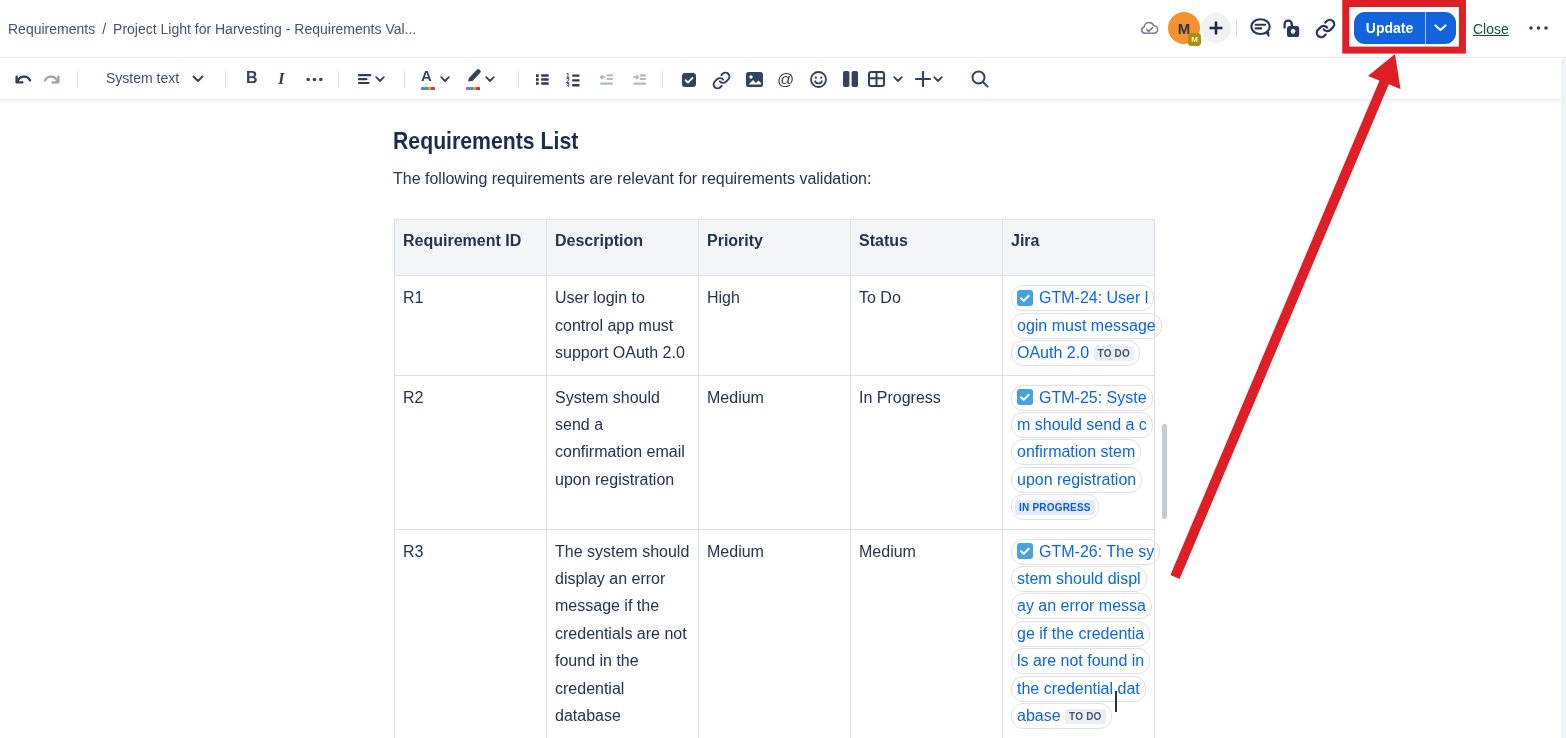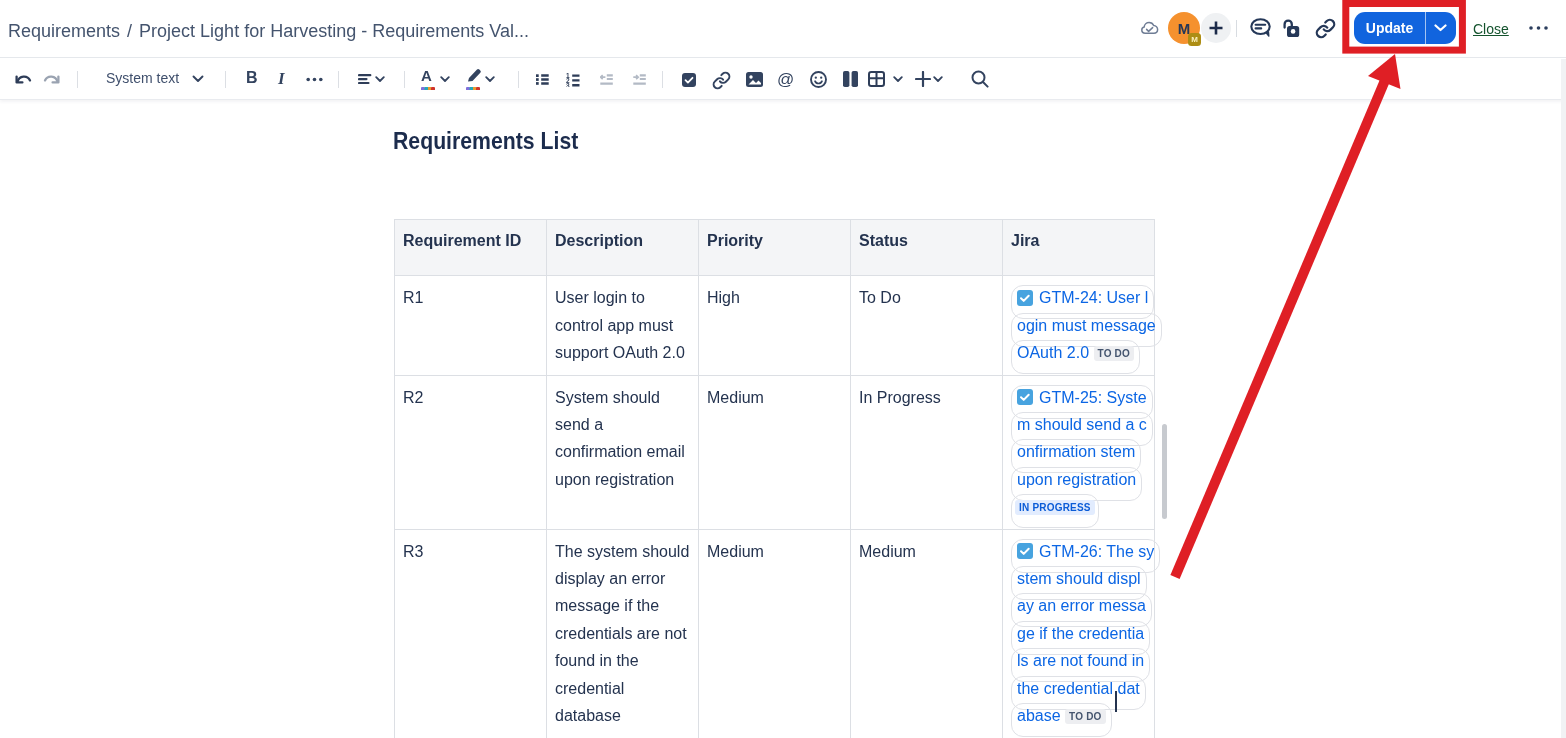--- a/index.html
+++ b/index.html
@@ -4,21 +4,21 @@
 <style>
   * { margin:0; padding:0; box-sizing:border-box; }
   html,body { width:1566px; height:738px; overflow:hidden; background:#fff;
     font-family:"Liberation Sans", sans-serif; }
   .abs { position:absolute; }
   #page { position:relative; width:1566px; height:738px; }
 
   
   #hdr { position:absolute; left:0; top:0; width:1566px; height:58px; background:#fff;
          border-bottom:1px solid #E5E8EC; }
-  #crumbs { position:absolute; left:8px; top:21px; font-size:18px; color:#44546E; letter-spacing:0px; white-space:nowrap;text-align:right; }
+  #crumbs { position:absolute; left:8px; top:21px; font-size:14px; color:#44546E; letter-spacing:0px; white-space:nowrap;text-align:right; }
   #crumbs .sep { margin:0 7px; }
 
   .avatar { position:absolute; left:1168px; top:12px; width:32px; height:32px; border-radius:50%;
             background:#F5912E; color:#243757; font-size:15px; font-weight:700;
             display:flex; align-items:center; justify-content:center; }
   .badge  { position:absolute; left:1188px; top:32.5px; width:13px; height:13px; border-radius:3.5px;
             background:#AD8D14; color:#FBF0BB; font-size:8px; font-weight:700;
             display:flex; align-items:center; justify-content:center; }
   .pluscirc { position:absolute; left:1201px; top:13px; width:30px; height:30px; border-radius:50%;
             background:#EFF1F3; display:flex; align-items:center; justify-content:center; }
@@ -45,21 +45,21 @@
   #para { position:absolute; left:393px; top:170px; font-size:16px; color:#24334F; }
 
   table#req { position:absolute; left:394px; top:219px; width:760px; border-collapse:collapse;
         table-layout:fixed; }
   #req th, #req td { border:1px solid #DCDFE4; padding:8px 8px; font-size:16px;
         line-height:27.4px; vertical-align:top; color:#24334F; text-align:left; }
   #req th { background:#F4F5F7; font-weight:700; padding-top:7px; padding-bottom:21px; }
   #req tr:last-child td { padding-bottom:20px; }
   .chipline { height:27.4px; white-space:nowrap; }
   .chip { display:inline-block; border:1px solid #DFE1E6; border-radius:12px;
-          padding:0 5px; height:34px; line-height:24px; color:#0C66E4; }
+          padding:0 5px; height:26px; line-height:24px; color:#0C66E4; }
   .jicon { display:inline-block; width:16px; height:16px; border-radius:3px; background:#47A3DF;
            vertical-align:-2.5px; margin-right:6px; position:relative; }
   .loz { display:inline-block; font-size:10px; font-weight:700; letter-spacing:.2px;
          border-radius:3px; padding:0 4px; height:15px; line-height:15px; vertical-align:1px; }
   .loz.todo { background:#EDEEF1; color:#44546E; }
   .loz.inprog { background:#E2ECFE; color:#0B5CD7; }
   #cursor { position:absolute; left:1115px; top:691px; width:2px; height:21px; background:#24334F; }
   #sbthumb { position:absolute; left:1161.5px; top:424px; width:5.5px; height:95px;
              background:#C7CACF; border-radius:3px; }
   #rightstrip { position:absolute; left:1561px; top:59px; width:5px; height:679px; background:#F1F2F4; }
@@ -249,20 +249,21 @@
       <path d="M1.2 1.2 L5 5 L8.8 1.2" fill="none" stroke="#33435F" stroke-width="1.8" stroke-linecap="round" stroke-linejoin="round"></path>
     </svg>
 
     <svg class="ticon" style="left:971px; top:11px;" width="18" height="18" viewBox="0 0 18 18">
       <circle cx="7.5" cy="7.5" r="6" fill="none" stroke="#33435F" stroke-width="2"></circle>
       <path d="M12 12 L16.6 16.6" stroke="#33435F" stroke-width="2" stroke-linecap="round"></path>
     </svg>
   </div>
 
   <div id="h1">Requirements List</div>
+  <div id="para">The following requirements are relevant for requirements validation:</div>
 
   <table id="req">
     <colgroup>
         <col style="width:152px">
         <col style="width:152px">
         <col style="width:152px">
         <col style="width:152px">
         <col style="width:152px">
       </colgroup>
     <tbody>

